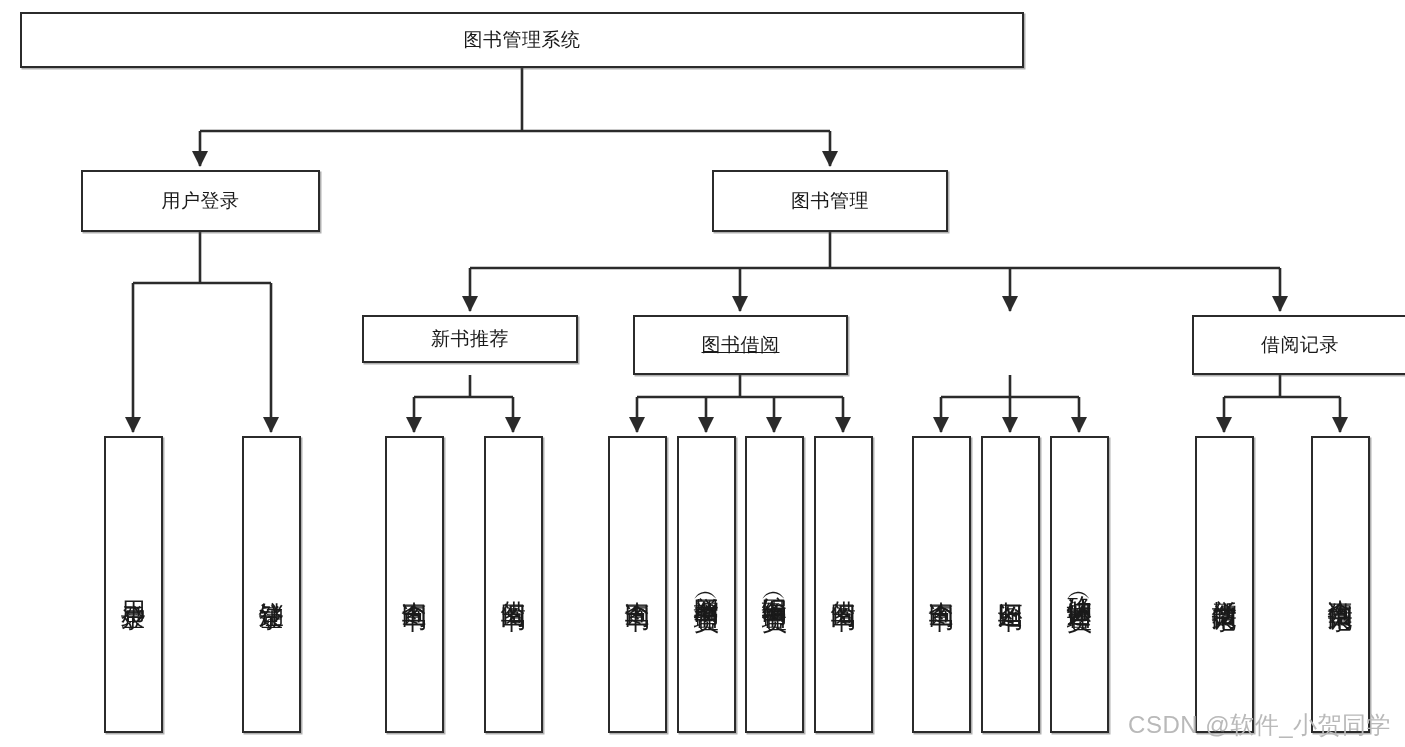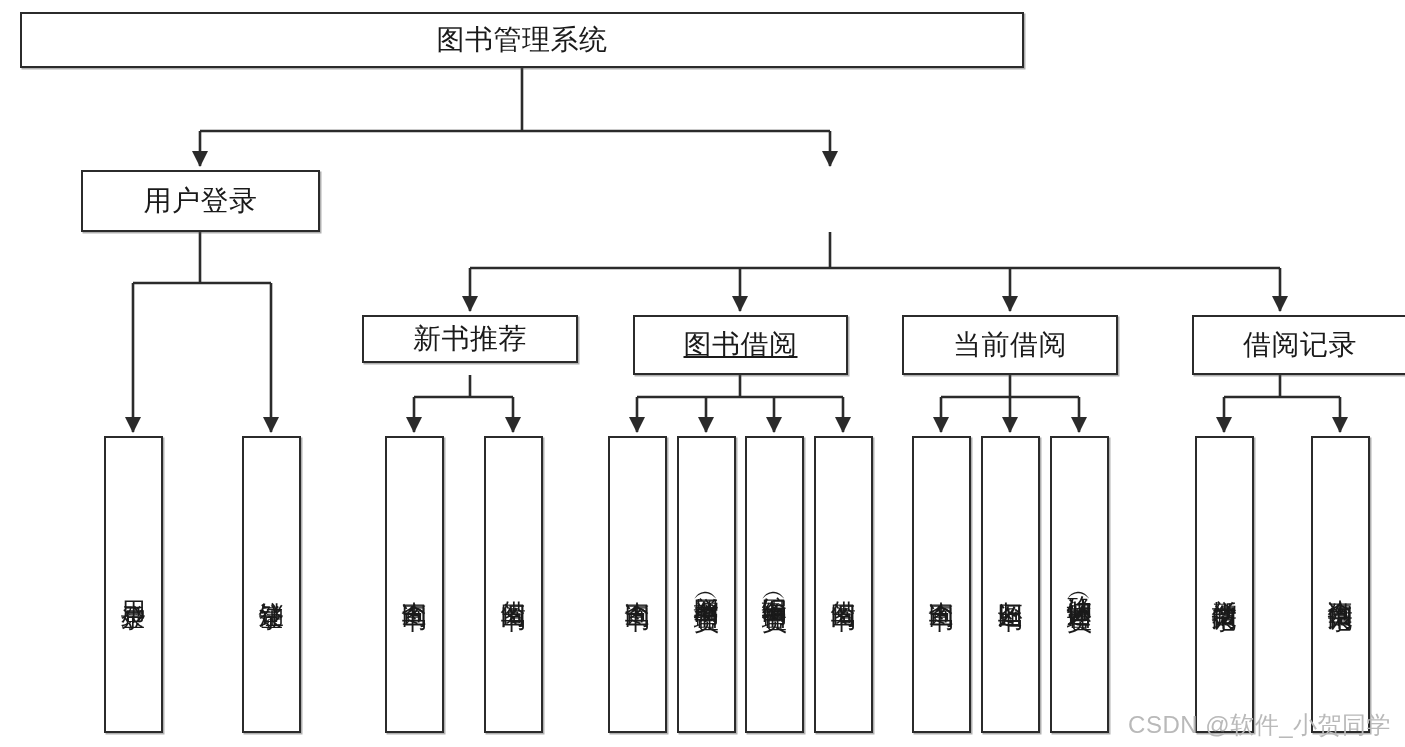--- a/index.html
+++ b/index.html
@@ -29,21 +29,21 @@
     box-sizing: border-box;
     background: #ffffff;
     border: 2px solid #2b2b2b;
     box-shadow: 1.5px 1.5px 0 rgba(80,80,80,0.45);
     display: flex;
     align-items: center;
     justify-content: center;
     color: #1a1a1a;
   }
   .node-h {
-    font-size: 28px;
+    font-size: 19px;
     line-height: 1.1;
     letter-spacing: 0.5px;
     white-space: nowrap;
   }
   .node-v {
     padding: 6px 0;
   }
   .vtext {
     writing-mode: vertical-rl;
     text-orientation: upright;
@@ -119,29 +119,29 @@
     </g>
   </svg>
 
   <div class="node node-h" style="left:20px; top:12px; width:1004px; height:56px;">
     <span>图书管理系统</span>
   </div>
 
   <div class="node node-h" style="left:81px; top:170px; width:239px; height:62px;">
     <span>用户登录</span>
   </div>
+  <div class="node node-h" style="left:712px; top:170px; width:236px; height:62px;">
+    <span>图书管理</span>
+  </div>
 
   <div class="node node-h" style="left:362px; top:315px; width:216px; height:48px;">
     <span>新书推荐</span>
   </div>
   <div class="node node-h" style="left:633px; top:315px; width:215px; height:60px;text-decoration:underline;">
     <span>图书借阅</span>
-  </div>
-  <div class="node node-h" style="left:902px; top:315px; width:216px; height:60px;">
-    <span>当前借阅</span>
   </div>
   <div class="node node-h" style="left:1172px; top:315px; width:216px; height:60px;margin-left:20px;">
     <span>借阅记录</span>
   </div>
 
   <div class="node node-v" style="left:104px; top:436px; width:59px; height:297px;">
     <span class="vtext">用户登录</span>
   </div>
   <div class="node node-v" style="left:242px; top:436px; width:59px; height:297px;">
     <span class="vtext">注销登录</span>

